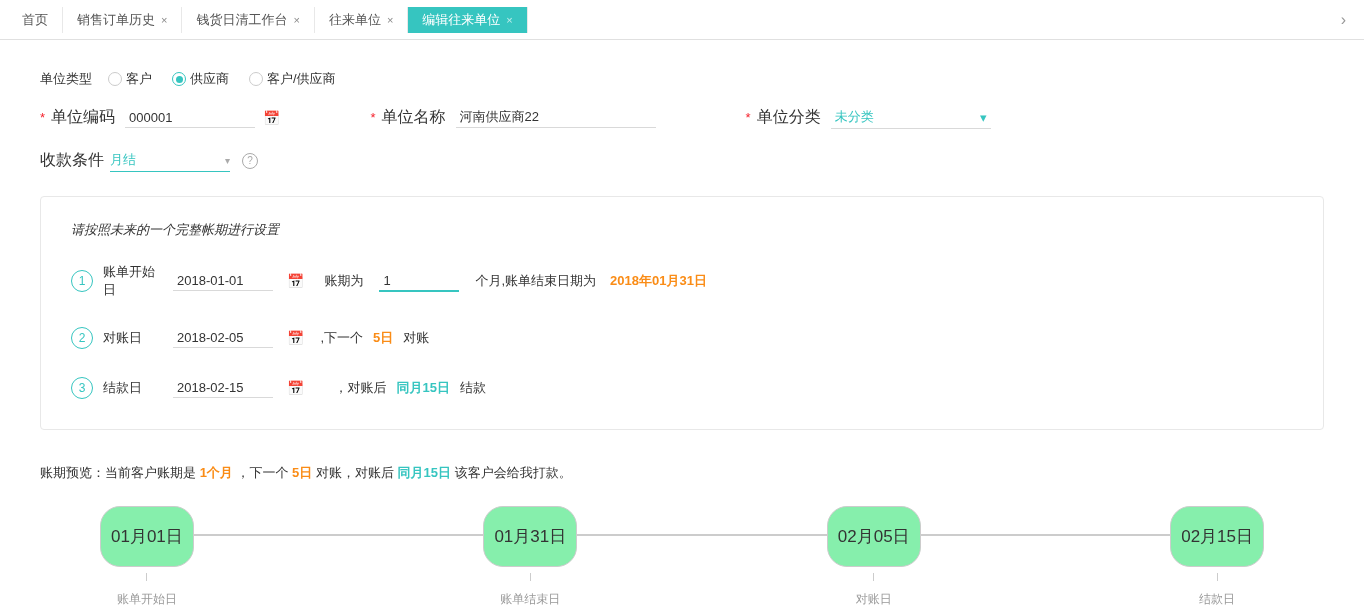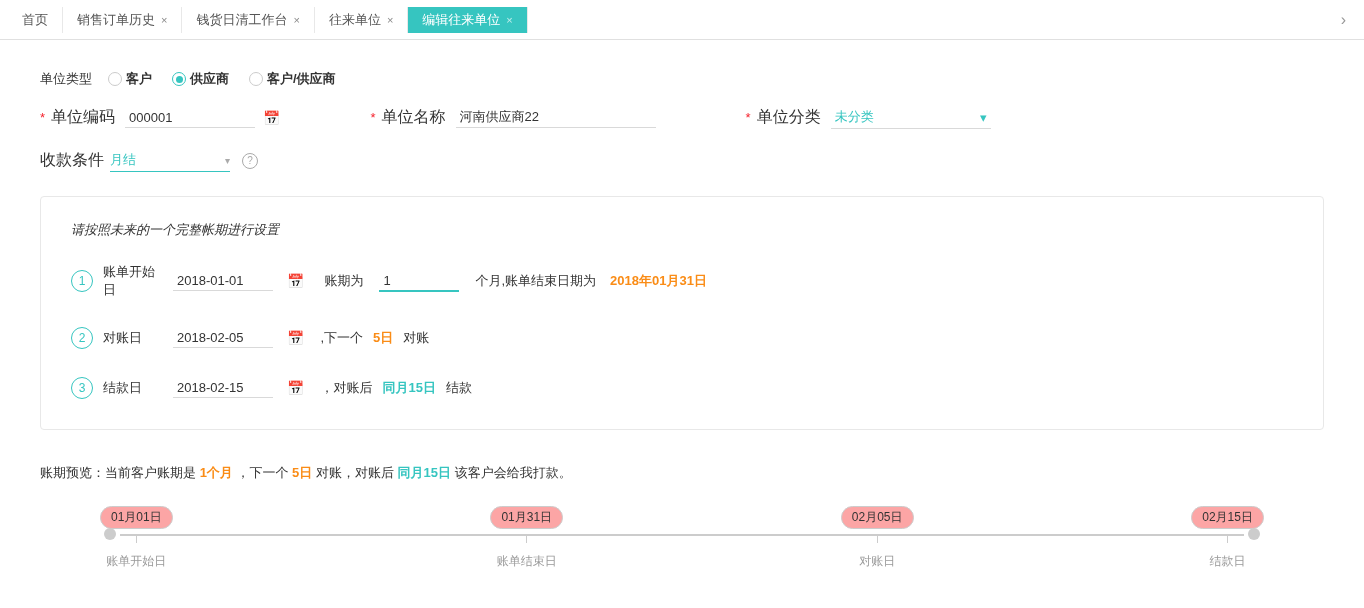--- a/index.html
+++ b/index.html
@@ -66,21 +66,20 @@
     .radio-group {
       display: flex;
       align-items: center;
       gap: 20px;
     }
     .radio-item {
       display: flex;
       align-items: center;
       gap: 4px;
       cursor: pointer;
-      font-weight: bold;
     }
     .radio-circle {
       width: 14px; height: 14px;
       border-radius: 50%;
       border: 1.5px solid #ccc;
       display: flex; align-items: center; justify-content: center;
     }
     .radio-circle.checked {
       border-color: #36c5c0;
     }
@@ -204,25 +203,25 @@
     .highlight-orange { color: #fa8c16; font-weight: bold; }
     .highlight-teal { color: #36c5c0; font-weight: bold; }
 
     
     .preview-text {
       font-size: 13px;
       color: #333;
       padding: 14px 0 24px;
     }
     .tl-badge {
-      background: #fca5a5;
+      background: #86efac;
       border: 1px solid #ccc;
       border-radius: 20px;
-      padding: 2px 10px;
-      font-size: 12px;
+      padding: 18px 10px;
+      font-size: 17px;
       color: #333;
       white-space: nowrap;
     }
     .tl-label {
       font-size: 12px;
       color: #999;
       margin-top: 4px;
     }
 
     
@@ -339,21 +338,21 @@
       <span class="row-desc" style="margin-left:6px;">,下一个</span>
       <span class="row-desc highlight-orange">5日</span>
       <span class="row-desc">对账</span>
     </div>
 
     <div class="settings-row" style="margin-bottom:0;">
       <div class="row-num">3</div>
       <span class="row-label">结款日</span>
       <input class="date-input" type="text" value="2018-02-15" style="">
       <span class="cal-icon">📅</span>
-      <span class="row-desc" style="margin-left:6px;">，对账后</span>
+      <span class="row-desc" style="margin-left:20px;">，对账后</span>
       <span class="row-desc highlight-teal">同月15日</span>
       <span class="row-desc">结款</span>
     </div>
   </div>
 
   <div class="preview-text">
     <span>账期预览：当前客户账期是</span>
     <span class="highlight-orange">1个月</span>
     <span>，下一个</span>
     <span class="highlight-orange">5日</span>

